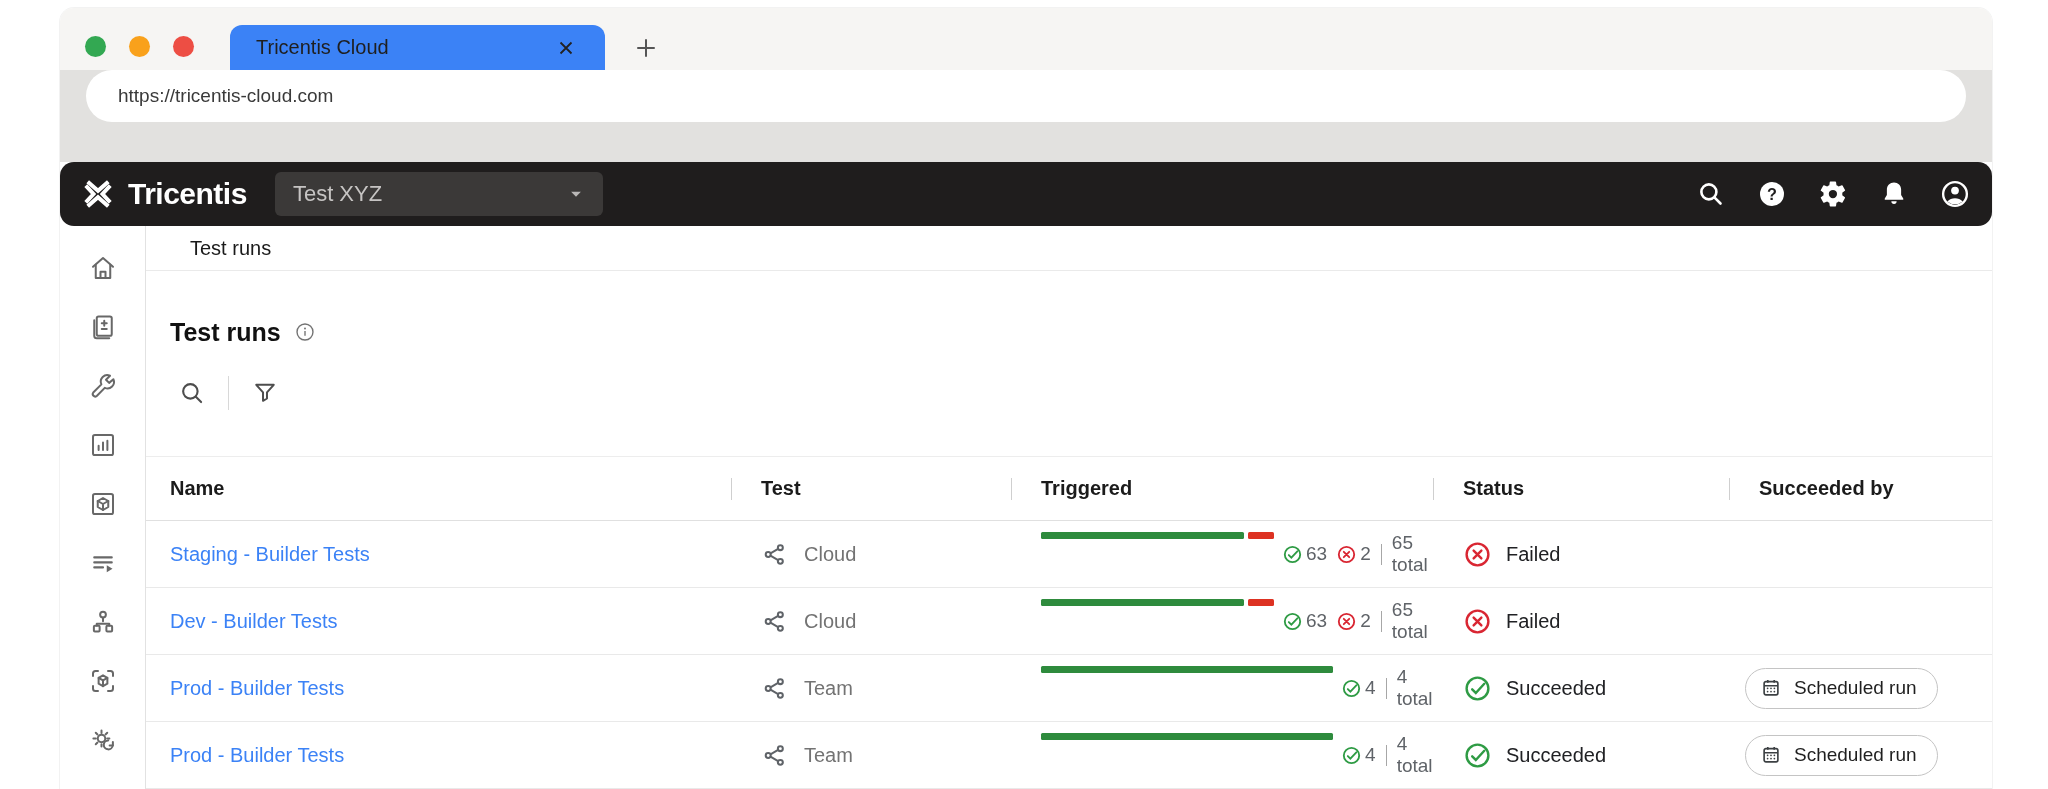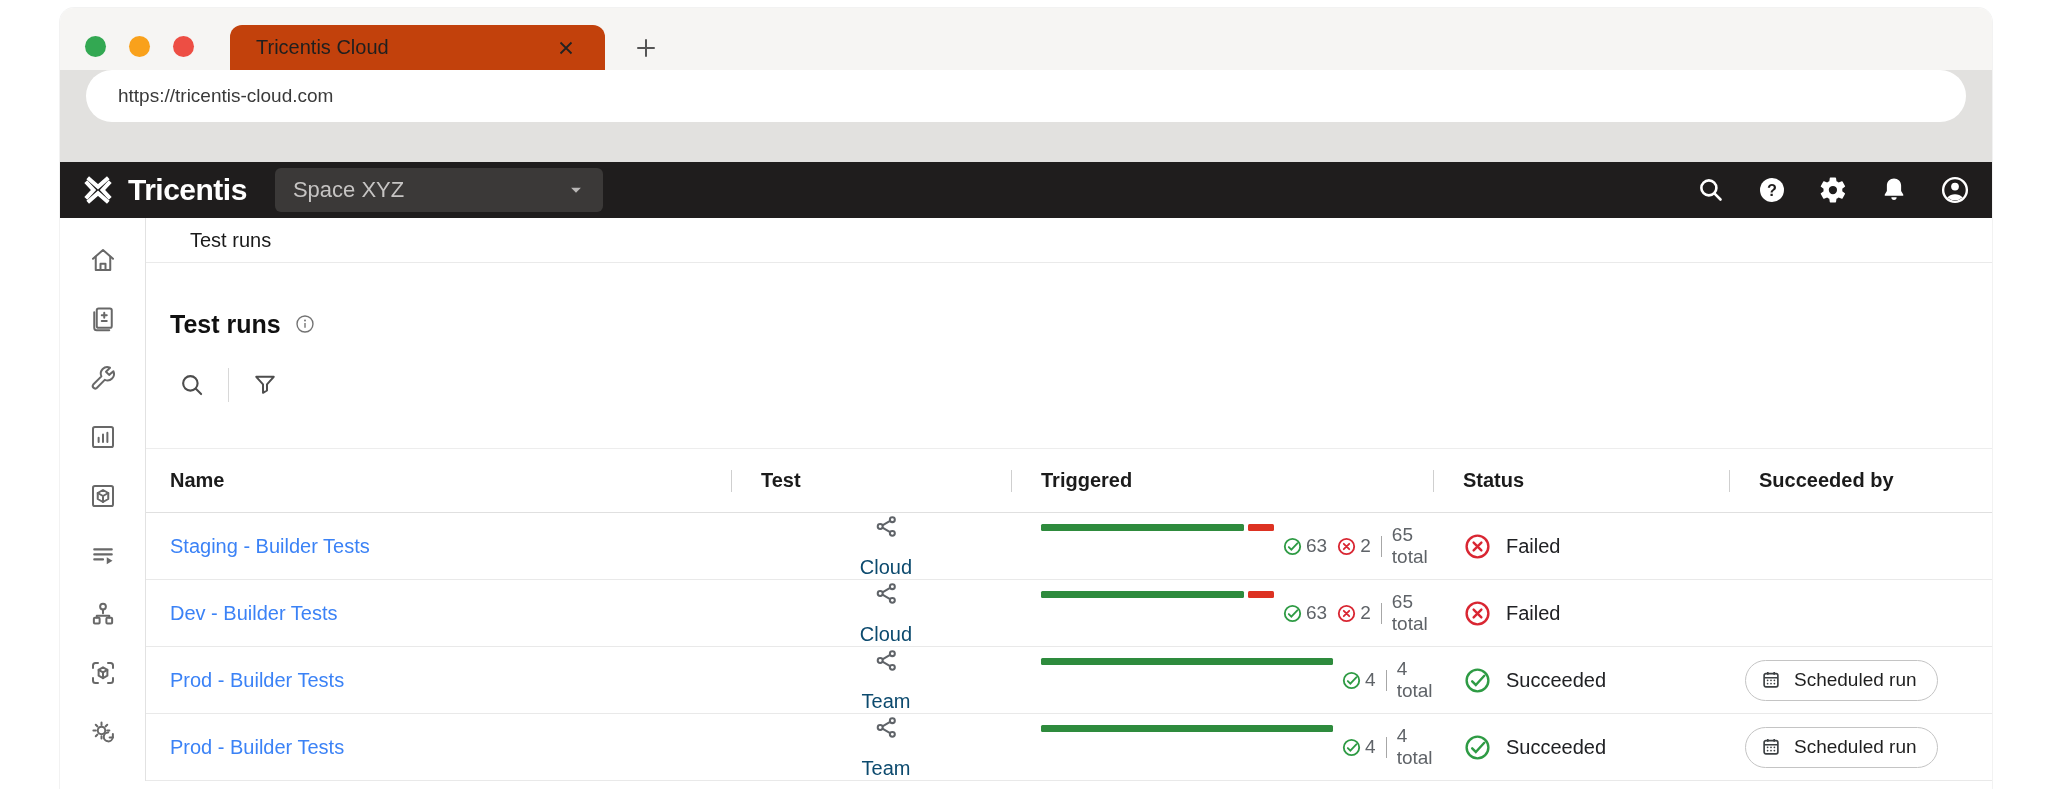--- a/index.html
+++ b/index.html
@@ -13,32 +13,32 @@
             box-shadow:0 0 0 1px rgba(0,0,0,0.05); }
 
   .chrome-top { position:relative; height:62px; background:#f6f5f3; }
   .traffic { position:absolute; left:25px; top:28px; display:flex; gap:23px; }
   .dot { width:21px; height:21px; border-radius:50%; }
   .dot.green { background:#33a852; }
   .dot.yellow { background:#f9a11b; }
   .dot.red { background:#ed4e44; }
 
   .tab { position:absolute; left:170px; top:17px; width:375px; height:45px;
-         background:#c2410c; border-radius:12px 12px 0 0; display:flex;
+         background:#3b82f6; border-radius:12px 12px 0 0; display:flex;
          align-items:center; padding:0 26px 0 26px; }
   .tab-title { font-size:20px; color:#1f1f1f; }
   .tab-close { margin-left:auto; width:26px; height:26px; display:flex; align-items:center; justify-content:center; cursor:pointer; }
   .new-tab { position:absolute; left:572px; top:26px; width:28px; height:28px; }
 
   .toolbar { height:92px; background:#e2e1df; display:flex; align-items:flex-start; padding:0 26px; }
   .url-bar { flex:1; height:52px; background:#fff; border-radius:26px; display:flex;
              align-items:center; padding:0 32px; font-size:19px; color:#3a3a3a; }
 
   
-  .app-bar { height:56px; background:#1f1d1d; display:flex; align-items:center; padding:0 22px 0 20px; }
+  .app-bar { height:64px; background:#1f1d1d; display:flex; align-items:center; padding:0 22px 0 20px;border-radius:14px; }
   .brand { display:flex; align-items:center; gap:12px; }
   .brand-name { color:#fff; font-size:30px; font-weight:700; letter-spacing:-0.5px; }
   .space-select { margin-left:28px; width:328px; height:44px; background:#3b3938;
                   border-radius:6px; display:flex; align-items:center; padding:0 14px 0 18px;
                   color:#c6c4c3; font-size:22px; cursor:pointer; }
   .space-caret { margin-left:auto; display:flex; }
   .app-icons { margin-left:auto; display:flex; align-items:center; gap:31px; }
   .app-icons .aicon { width:30px; height:30px; display:flex; cursor:pointer; }
 
   
@@ -64,21 +64,21 @@
       transform:translateY(-50%); width:1px; height:22px; background:#cfcfcf; }
   .col-name { width:585px; padding-left:24px; }
   .col-type { width:280px; }
   .col-progress { width:422px; }
   .col-status { width:296px; }
   .col-trigger { flex:1; }
 
   .row { display:flex; height:67px; align-items:center; border-bottom:1px solid #e9e9e9; font-size:20px; }
   .cell { display:flex; align-items:center; }
   .cell.col-name { color:#3b82f6; cursor:pointer; }
-  .cell.col-type { gap:16px; padding-left:30px; color:#0c4a6e;flex-direction:column; }
+  .cell.col-type { gap:16px; padding-left:30px; color:#737373; }
   .cell.col-status { gap:14px; padding-left:30px; color:#202124; }
   .cell.col-trigger { padding-left:16px; }
 
   .cell.col-progress { flex-direction:row; align-items:flex-start; justify-content:center;
                        padding-left:30px; gap:8px; }
   .bar { display:flex; gap:4px; width:372px; height:7px; }
   .seg-green { background:#2e8b3d; border-radius:1.5px; flex-basis:0; }
   .seg-red { background:#dd3222; border-radius:1.5px; flex-basis:0; min-width:26px; }
   .meta { display:flex; align-items:center; font-size:19px; color:#5f6368; }
   .meta .num { margin-left:3px; }
@@ -129,21 +129,21 @@
           <svg width="36" height="36" viewBox="0 0 28 28" fill="none" stroke="#fff" stroke-width="3.1">
             <path d="M6 4.5L14 11.5L22 4.5"></path>
               <path d="M6 23.5L14 16.5L22 23.5"></path>
             <path d="M4.5 7.5L10.5 14L4.5 20.5"></path>
               <path d="M23.5 7.5L17.5 14L23.5 20.5"></path>
           </svg>
         </span>
         <span class="brand-name">Tricentis</span>
       </div>
       <div class="space-select">
-        <span>Space XYZ</span>
+        <span>Test XYZ</span>
         <span class="space-caret">
           <svg width="26" height="26" viewBox="0 0 24 24">
               <path d="M7.5 10l4.5 4.6L16.5 10z" fill="#b9b7b6"></path>
             </svg>
         </span>
       </div>
       <div class="app-icons">
         <span class="aicon">
           <svg width="30" height="30" viewBox="0 0 24 24">
               <circle cx="10.3" cy="10.3" r="6" fill="none" stroke="#fff" stroke-width="2.1"></circle>

